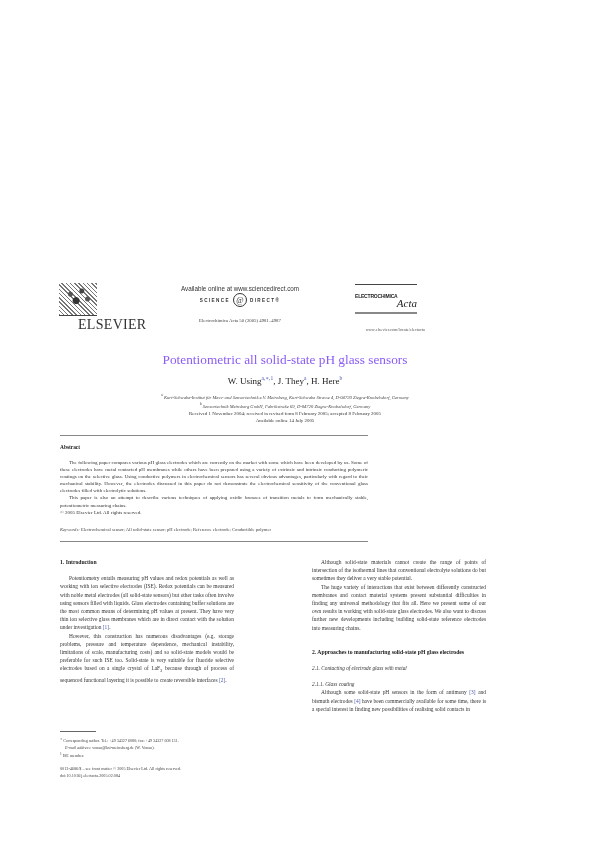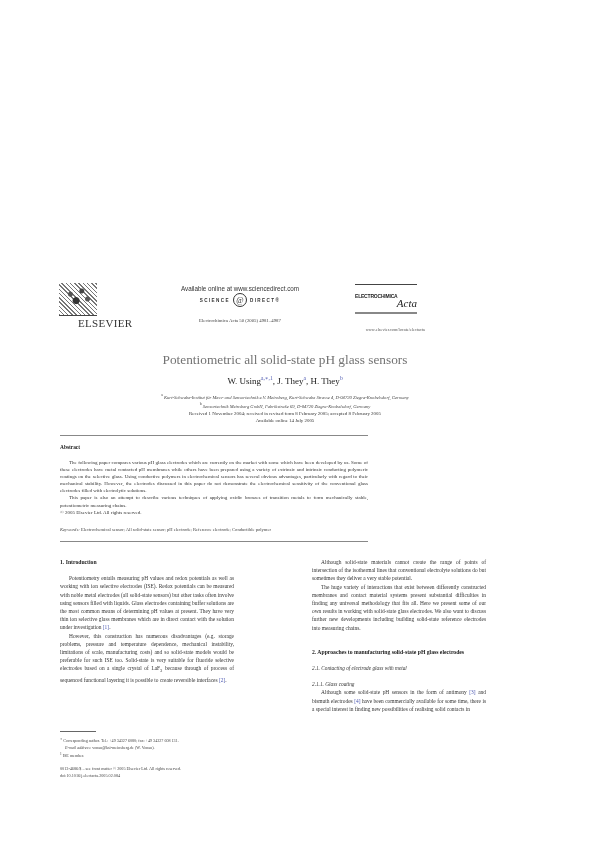--- a/index.html
+++ b/index.html
@@ -14,33 +14,33 @@
     width:38px; height:32px; margin-left:1px;
     background:
       radial-gradient(circle at 30% 35%, #555 0 2px, transparent 3px),
       radial-gradient(circle at 60% 25%, #444 0 2px, transparent 3px),
       radial-gradient(circle at 75% 50%, #555 0 2px, transparent 3px),
       radial-gradient(circle at 45% 55%, #333 0 3px, transparent 4px),
       repeating-linear-gradient(45deg, #777 0 1px, #fff 1px 3px),
       #fff;
     border-bottom:1px solid #444;
   }
-  .elsevier-word { font-size:11px; letter-spacing:0.3px; color:#333; text-align:right; margin-top:1px;padding-left:20px; }
+  .elsevier-word { font-size:14px; letter-spacing:0.3px; color:#333; text-align:right; margin-top:1px;padding-left:20px; }
   .avail { left:165px; top:285px; width:150px; font-family:"Liberation Sans", sans-serif; font-size:6.3px; color:#333; text-align:center; }
   .sd-logo { left:175px; top:293px; width:130px; height:14px; display:flex; align-items:center; justify-content:center; gap:3px; font-family:"Liberation Sans", sans-serif; font-size:4.6px; font-weight:bold; letter-spacing:1.4px; color:#333; }
   .sd-at { width:12px; height:12px; border:1px solid #333; border-radius:50%; font-size:8px; letter-spacing:0; display:flex; align-items:center; justify-content:center; font-family:"Liberation Serif", serif; font-weight:normal; }
   .journal-ref { left:170px; top:318px; width:140px; font-size:4.8px; color:#444; text-align:center; }
   .ea-logo { left:355px; top:284px; width:62px; }
   .ea-rule { height:1px; background:#444; }
   .ea-rule.thick { height:2px; background:#888; }
   .ea-name { font-family:"Liberation Sans", sans-serif; font-size:5px; font-weight:bold; margin-top:8px; letter-spacing:-0.2px; color:#222; }
   .ea-acta { font-style:italic; font-size:11px; text-align:right; margin-top:-2px; margin-bottom:3px; color:#222; font-family:"Liberation Serif", serif; }
   .ea-url { left:335px; top:327px; width:90px; font-size:4.3px; color:#555; text-align:right; }
   
-  .title { left:50px; top:352px; width:470px; text-align:center; font-size:13.3px; color:#737373; }
+  .title { left:50px; top:352px; width:470px; text-align:center; font-size:13.3px; color:#8b5cf6; }
   .authors { left:50px; top:375px; width:470px; text-align:center; font-size:9px; color:#222; }
   .authors sup { color:#4b57b0; font-size:5.5px; }
   .affil { left:50px; top:392px; width:470px; text-align:center; font-size:4.6px; font-style:italic; line-height:7.5px; color:#444; }
   .affil sup { font-style:normal; }
   .dates { left:50px; top:410px; width:470px; text-align:center; font-size:4.9px; line-height:7px; color:#333; }
   .rule { background:#888; height:1px; }
   .rule1 { left:60px; top:435px; width:308px; }
   .abstract-h { left:60px; top:444px; font-size:5.4px; font-weight:bold; color:#222; }
   .abstract { left:60px; top:459px; width:308px; font-size:5px; line-height:7.1px; color:#333; text-align:justify; }
   .abstract p { margin:0; text-indent:9px; }
@@ -79,21 +79,21 @@
 <div class="abs ea-logo">
   <div class="ea-rule"></div>
   <div class="ea-name">ELECTROCHIMICA</div>
   <div class="ea-acta">Acta</div>
   <div class="ea-rule thick"></div>
 </div>
 <div class="abs ea-url">www.elsevier.com/locate/electacta</div>
 
 <div class="abs title">Potentiometric all solid-state pH glass sensors</div>
 <div class="abs authors">
-  <span>W. Using</span><sup>a,∗,1</sup><span>, </span><span>J. They</span><sup>a</sup><span>, </span><span>H. They</span><sup>b</sup>
+  <span>W. Using</span><sup>a,∗,1</sup><span>, </span><span>J. They</span><sup>a</sup><span>, </span><span>H. Here</span><sup>b</sup>
 </div>
 <div class="abs affil">
   <div><sup>a</sup> <span>Kurt-Schwabe-Institut für Mess- und Sensortechnik e.V. Meinsberg, Kurt-Schwabe Strasse 4, D-04720 Ziegra-Knobelsdorf, Germany</span></div>
   <div><sup>b</sup> <span>Sensortechnik Meinsberg GmbH, Fabrikstraße 69, D-04720 Ziegra-Knobelsdorf, Germany</span></div>
 </div>
 <div class="abs dates">
   <div>Received 1 November 2004; received in revised form 8 February 2005; accepted 8 February 2005</div>
   <div>Available online 14 July 2005</div>
 </div>
 

